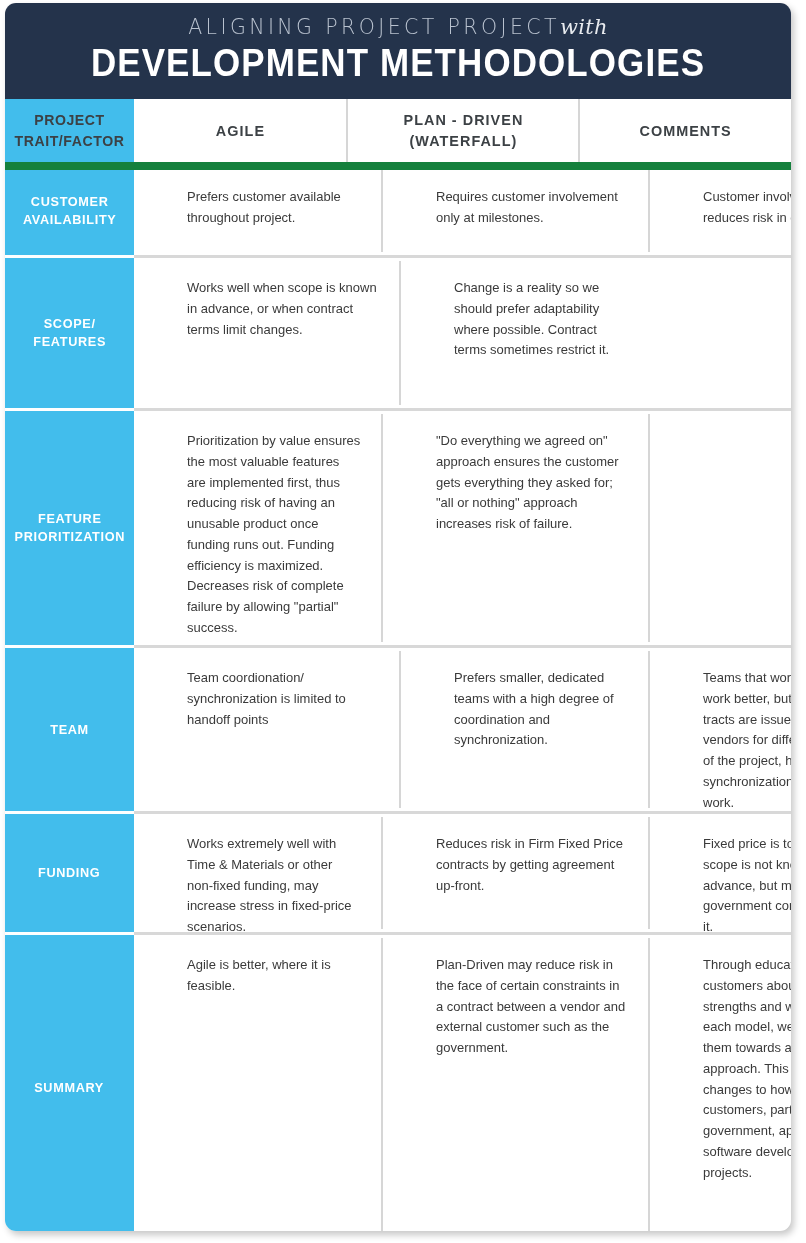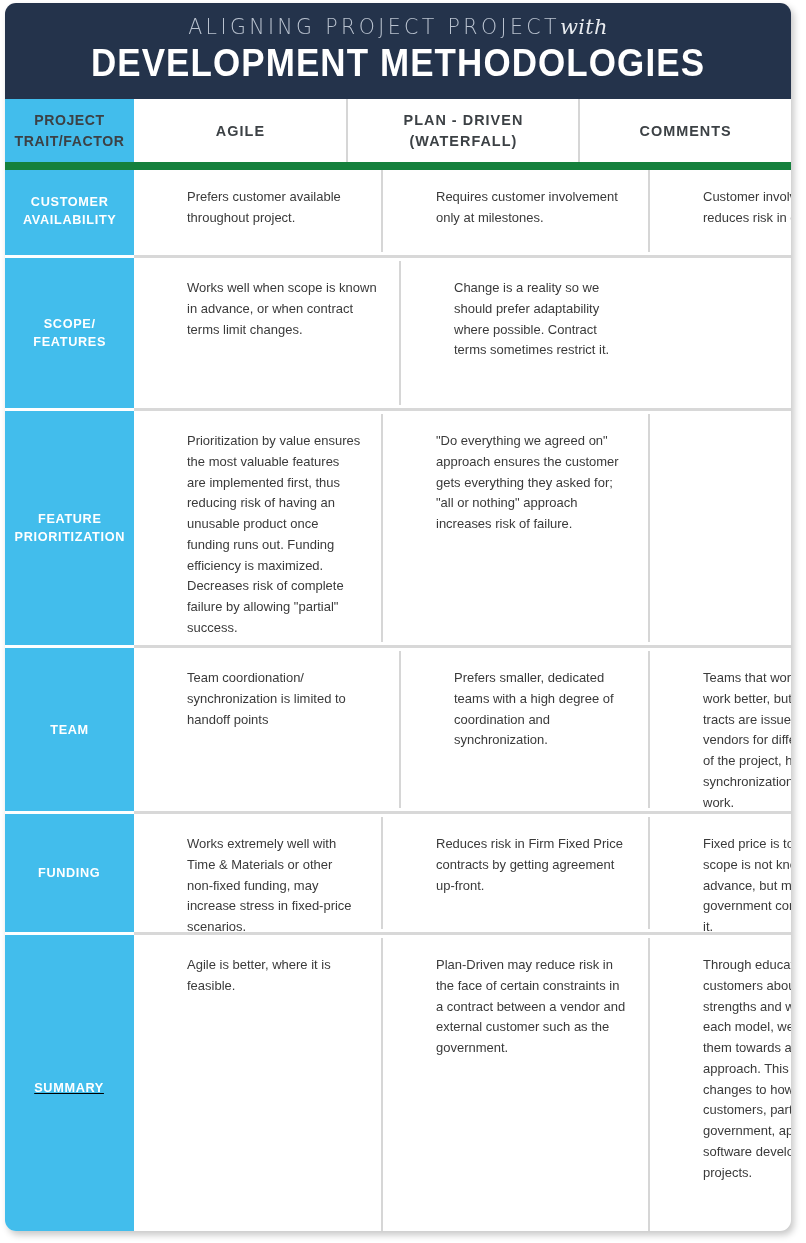--- a/index.html
+++ b/index.html
@@ -194,21 +194,21 @@
   
   .h-head  { height: 71px; }
   .h-r0    { height: 82px; }
   .h-r1    { height: 144px; }
   .h-r2    { height: 228px; }
   .h-r3    { height: 157px; }
   .h-r4    { height: 112px; }
   .h-r5    { height: 299px; }
 
   
-  .trait-cell.bottom-ish { align-items: center; text-decoration: underline; }
+  .trait-cell.bottom-ish { align-items: center; }
 </style>
 </head>
 <body>
 
 <div class="page">
   <div class="card">
 
     <div class="banner">
       <div class="banner-kicker">
         <span>ALIGNING PROJECT PROJECT</span><span class="with">with</span>

